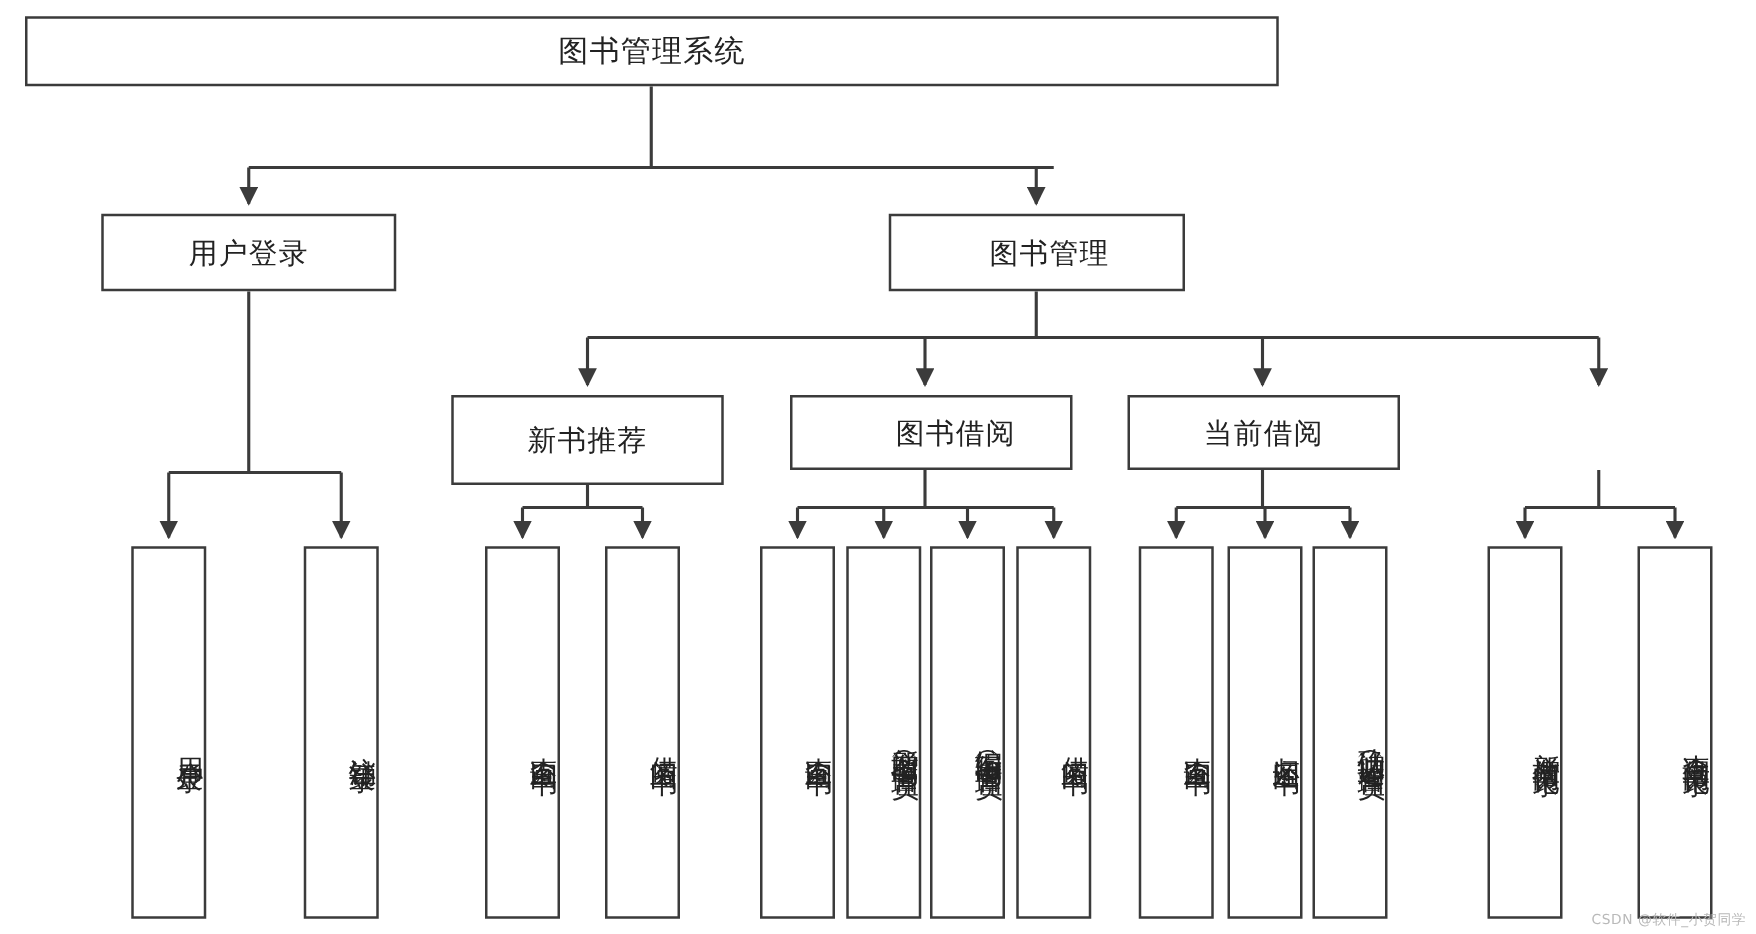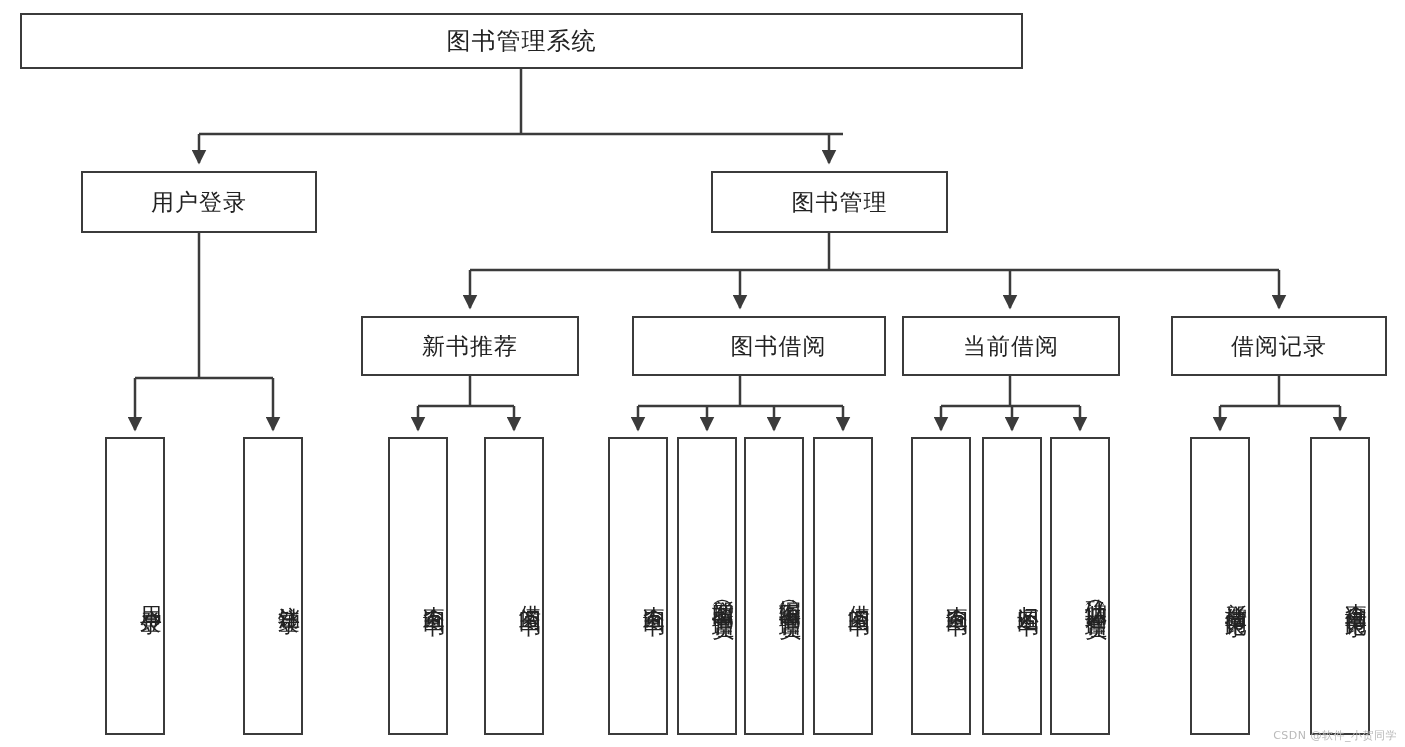--- a/index.html
+++ b/index.html
@@ -126,31 +126,28 @@
     <span class="label">图书管理系统</span>
   </div>
 
   <div class="node horiz" id="l2-0" style="left: 81px; top: 171px; width: 236px; height: 62px;">
     <span class="label">用户登录</span>
   </div>
   <div class="node horiz" id="l2-1" style="left: 711px; top: 171px; width: 237px; height: 62px; padding-left: 20px;">
     <span class="label">图书管理</span>
   </div>
 
-  <div class="node horiz" id="l3-0" style="left: 361px; top: 316px; width: 218px; height: 60px;">
+  <div class="node horiz" id="l3-0" style="left: 361px; top: 316px; width: 218px; height: 72px;">
     <span class="label">新书推荐</span>
   </div>
-  <div class="node horiz" id="l3-1" style="left: 632px; top: 316px; width: 254px; height: 60px; padding-left: 39px;">
+  <div class="node horiz" id="l3-1" style="left: 632px; top: 316px; width: 226px; height: 60px; padding-left: 39px;">
     <span class="label">图书借阅</span>
   </div>
   <div class="node horiz" id="l3-2" style="left: 902px; top: 316px; width: 218px; height: 60px; font-family: Liberation Serif, serif;">
     <span class="label">当前借阅</span>
-  </div>
-  <div class="node horiz" id="l3-3" style="left: 1171px; top: 316px; width: 216px; height: 60px;">
-    <span class="label">借阅记录</span>
   </div>
 
   <div class="node vert" id="leaf-0" style="left: 105px; top: 437px; width: 60px; height: 298px;">
     <span class="label">用户登录</span>
   </div>
   <div class="node vert" id="leaf-1" style="left: 243px; top: 437px; width: 60px; height: 298px;">
     <span class="label">注销登录</span>
   </div>
   <div class="node vert" id="leaf-2" style="left: 388px; top: 437px; width: 60px; height: 298px;">
     <span class="label">查询图书</span>

